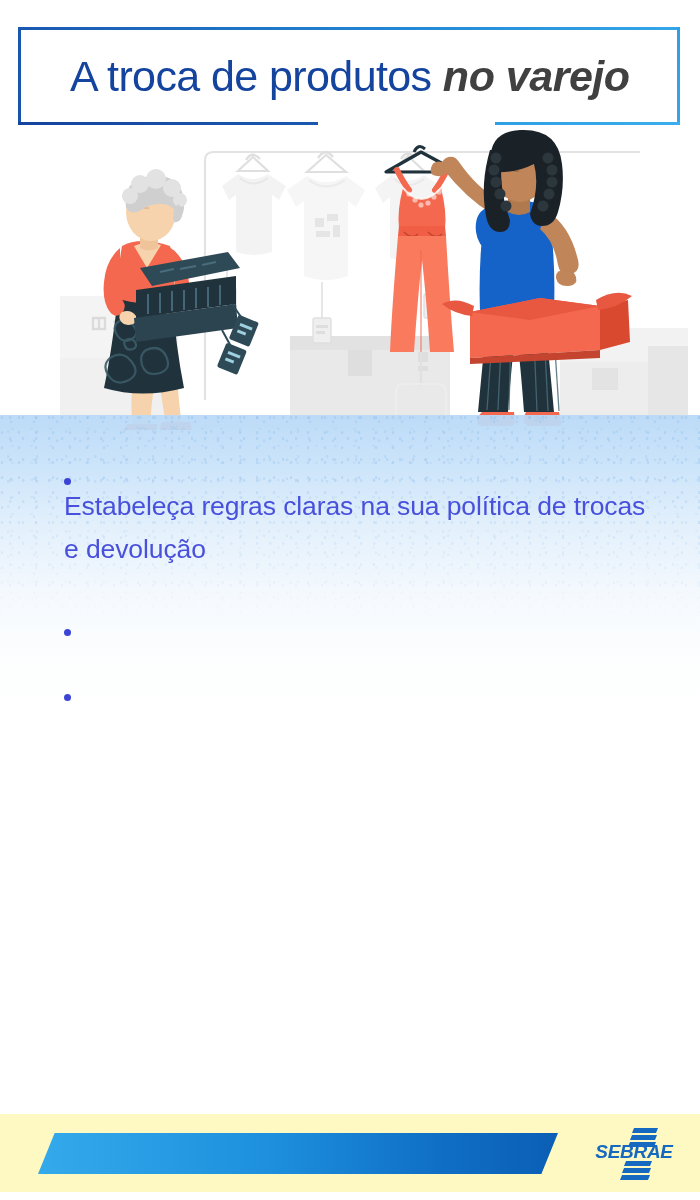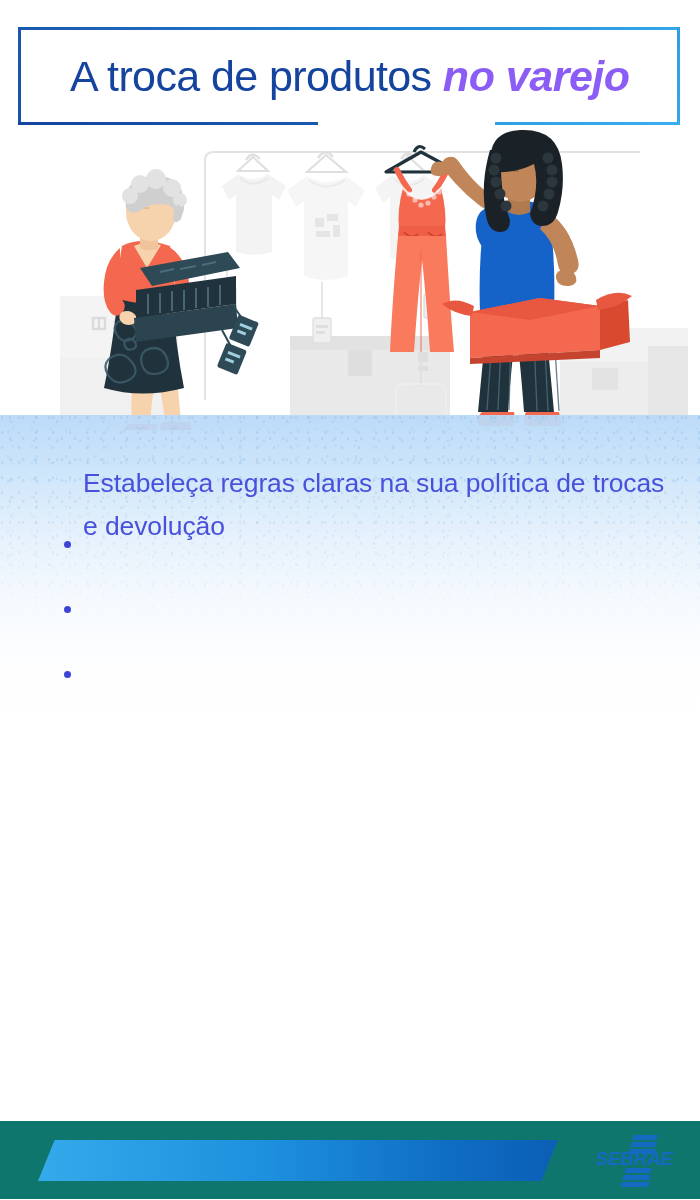--- a/index.html
+++ b/index.html
@@ -43,21 +43,21 @@
     white-space:nowrap;
     font-size:43px;
     letter-spacing:-0.6px;
   }
   .title-main {
     color:#14449e;
     font-weight:400;
     margin-left:28px;
   }
   .title-accent {
-    color:#8b5cf6;
+    color:#404040;
     font-weight:700;
     font-style:italic;
     letter-spacing:-0.5px;
   }
 
   
   .illus {
     position:absolute;
     left:0; top:100px;
     width:700px; height:330px;
@@ -103,46 +103,47 @@
 
   
   .bullets {
     position:absolute;
     left:0; top:462px;
     width:700px;
     z-index:20;
   }
   .bullet-item {
     display:flex;
-    align-items:flex-end;
+    align-items:flex-start;
     padding:0 34px 0 64px;
     margin-bottom:42px;
+    flex-direction:column;
   }
   .bullet-dot {
     flex:0 0 auto;
     width:7px; height:7px;
     border-radius:50%;
     background:#3b44d4;
     margin-top:16px;
     margin-right:12px;
   }
   .bullet-text {
     font-size:26.5px;
     line-height:43px;
     color:#4850dc;
     font-weight:400;
     letter-spacing:-0.1px;
   }
 
   
   .footer {
     position:absolute;
-    left:0; bottom:1px;
+    left:0; bottom:8px;
     width:700px; height:78px;
-    background:#0f766e;
+    background:#fef9c3;
     z-index:25;
   }
   .footer-bar {
     position:absolute;
     left:38px; top:19px;
     width:520px; height:41px;
     background:linear-gradient(90deg,#34aaeb 0%,#1d8fdd 45%,#0f6ec4 78%,#0b5fb5 100%);
     clip-path:polygon(3.2% 0, 100% 0, 96.8% 100%, 0 100%);
   }
   .logo {

